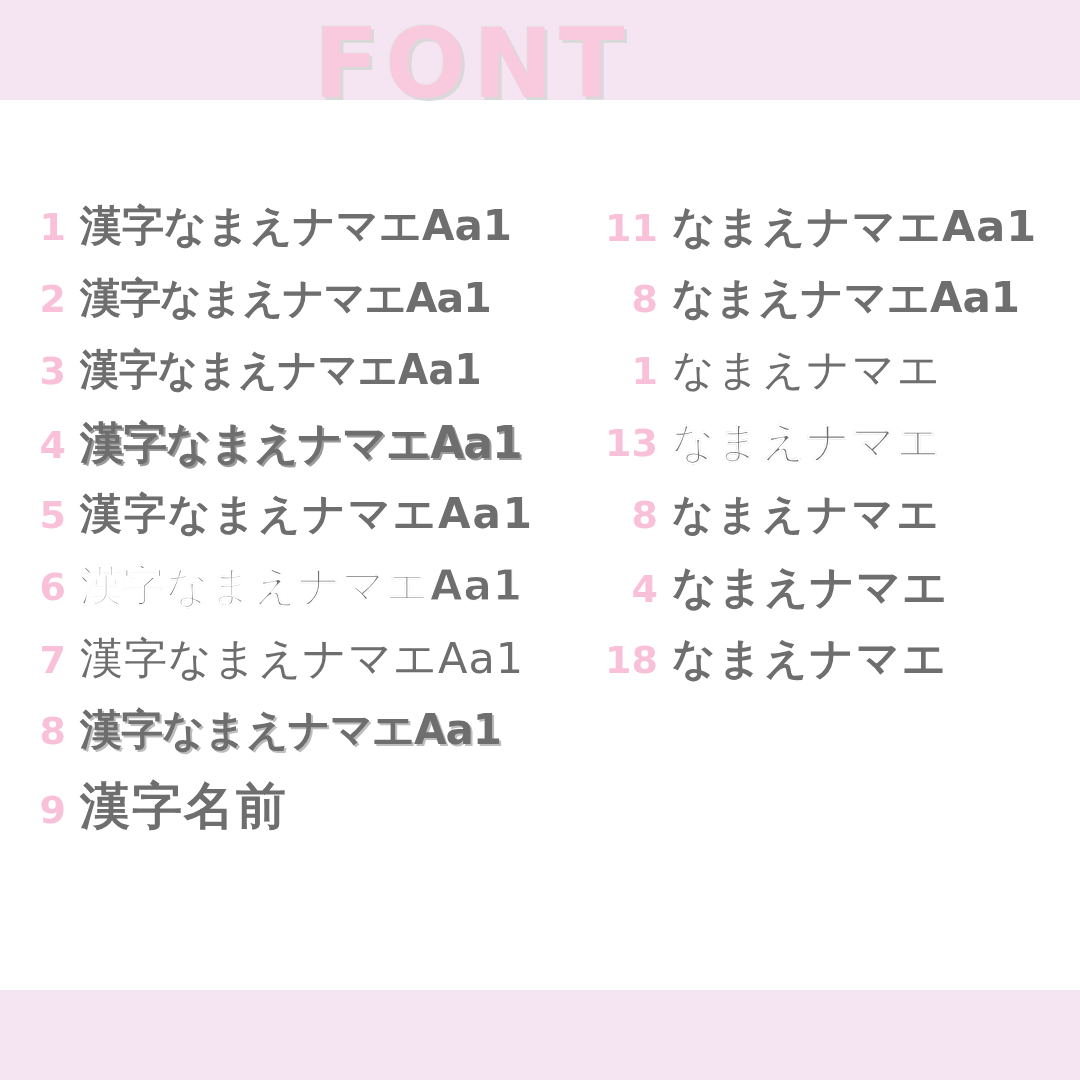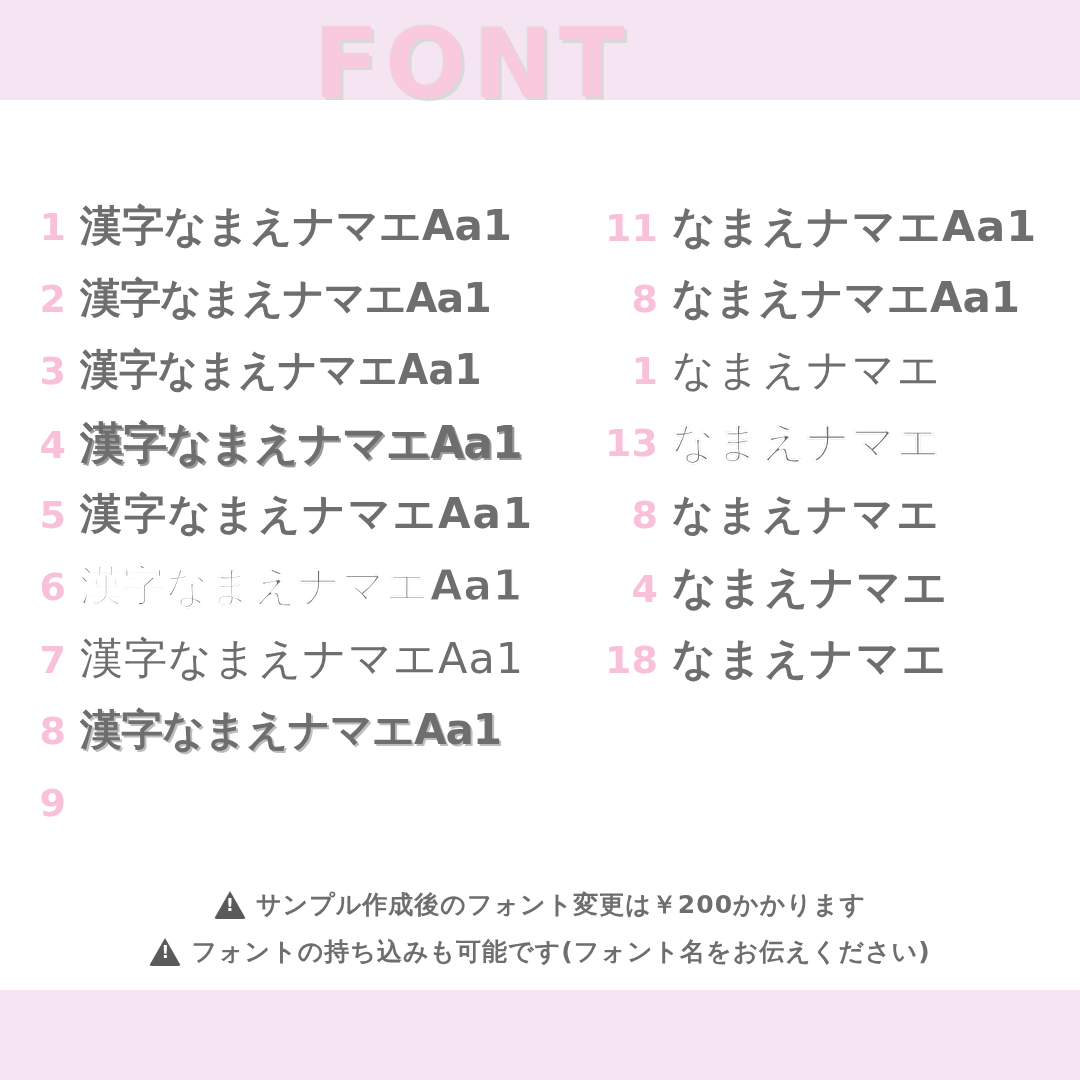--- a/index.html
+++ b/index.html
@@ -211,20 +211,21 @@
       <div class="row">
         <span class="num">7</span>
         <span class="sample s-light">漢字なまえナマエAa1</span>
       </div>
       <div class="row">
         <span class="num">8</span>
         <span class="sample s-shadow">漢字なまえナマエAa1</span>
       </div>
       <div class="row">
         <span class="num">9</span>
+        <span class="sample s-big">漢字名前</span>
       </div>
     </div>
 
     <div class="col col-right">
       <div class="row">
         <span class="num wide">11</span>
         <span class="sample s-soft">なまえナマエAa1</span>
       </div>
       <div class="row">
         <span class="num wide">8</span>
@@ -247,24 +248,14 @@
         <span class="sample s-bold2">なまえナマエ</span>
       </div>
       <div class="row">
         <span class="num wide">18</span>
         <span class="sample s-slant">なまえナマエ</span>
       </div>
     </div>
 
   </div>
 
-  <div class="notes">
-    <div class="note">
-      <span class="warn-icon"></span>
-      <span>サンプル作成後のフォント変更は￥200かかります</span>
-    </div>
-    <div class="note">
-      <span class="warn-icon"></span>
-      <span>フォントの持ち込みも可能です(フォント名をお伝えください)</span>
-    </div>
-  </div>
 
 </div>
 
 </body></html>

